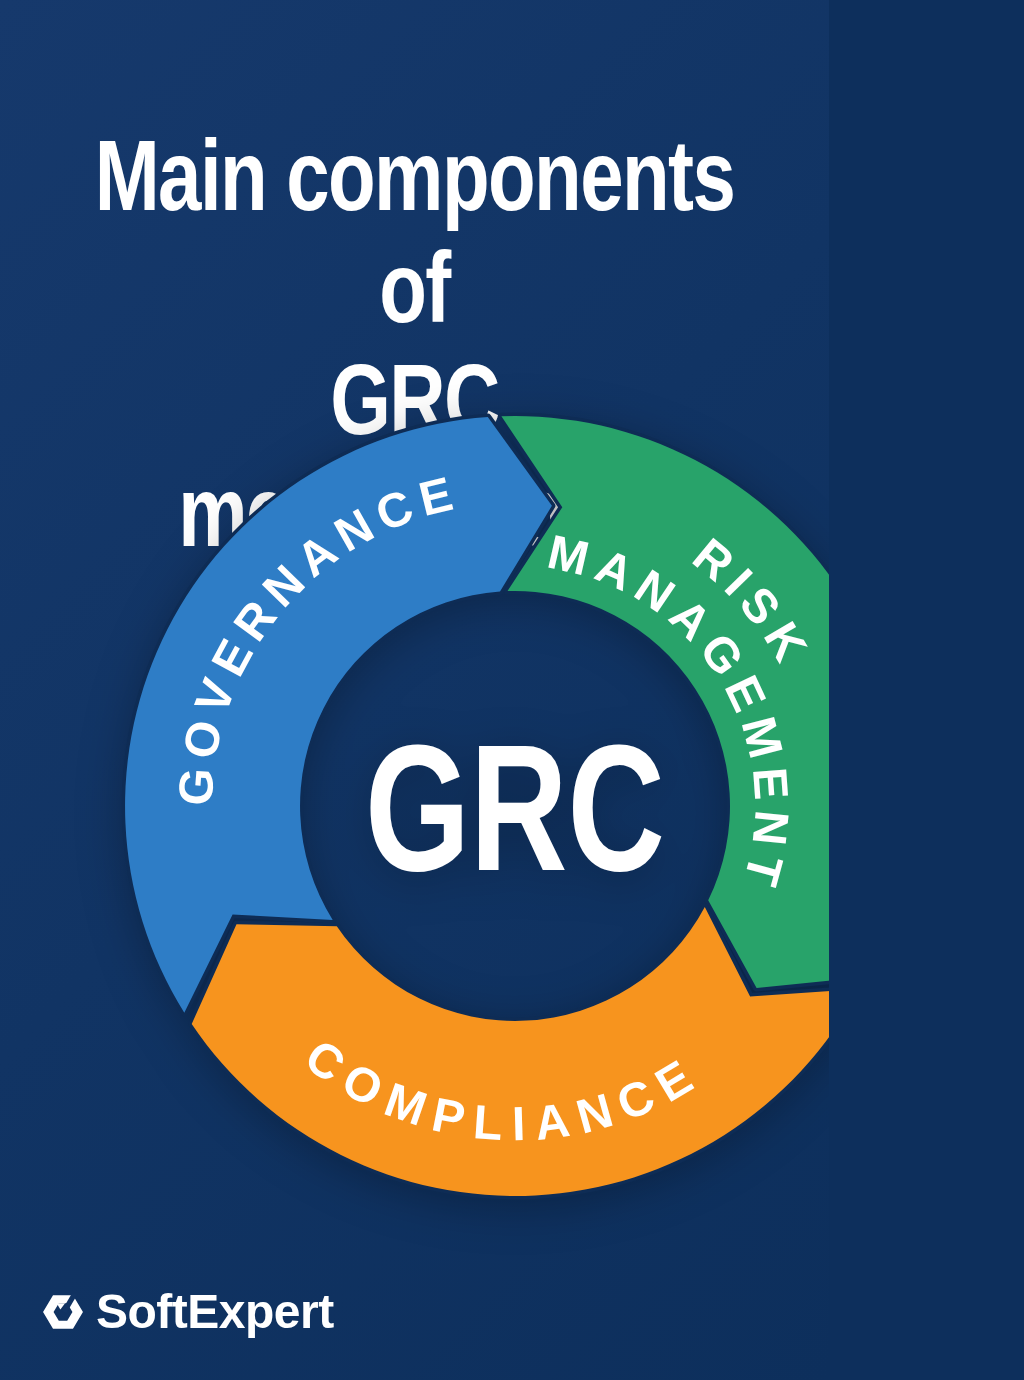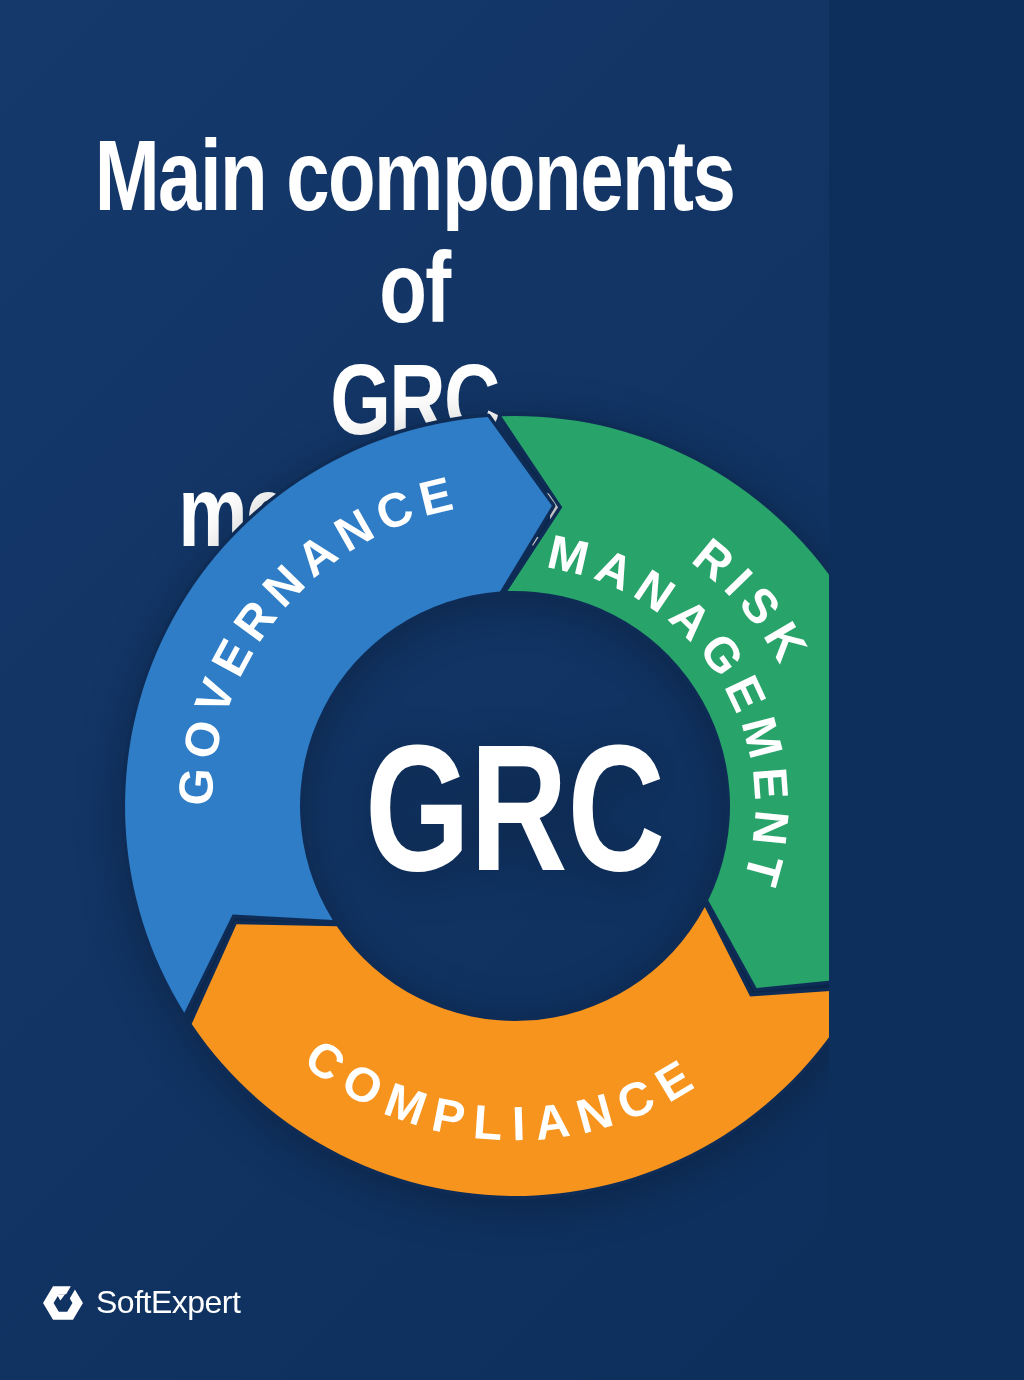--- a/index.html
+++ b/index.html
@@ -38,22 +38,22 @@
     stroke-linejoin:round;
     paint-order:stroke;
   }
   
   .brand{
     position:absolute;left:42px;top:1284px;
     display:flex;align-items:center;gap:12px;
   }
   .brand-text{
     color:#FFFFFF;
-    font-weight:400;
-    font-size:32px;
+    font-weight:700;
+    font-size:48px;
     letter-spacing:-.5px;
   }
 </style>
 </head>
 <body>
 
 <div class="canvas">
 
   <header class="title">
     <div>Main components of</div>

